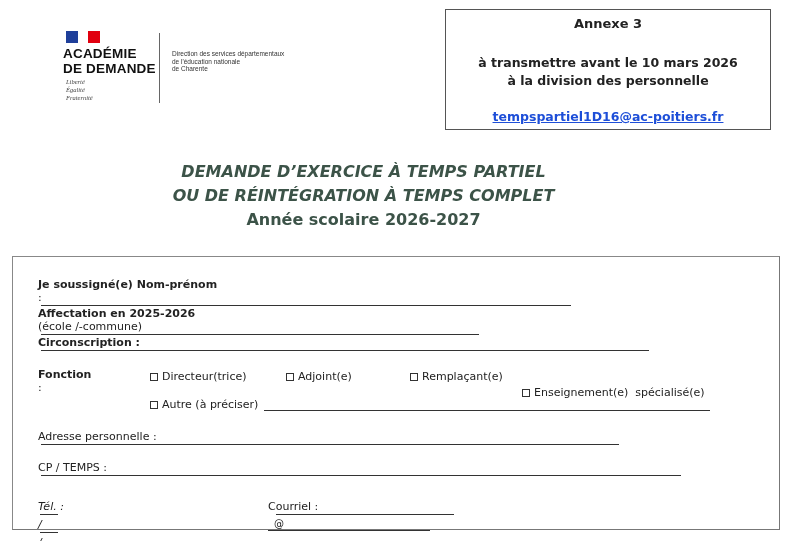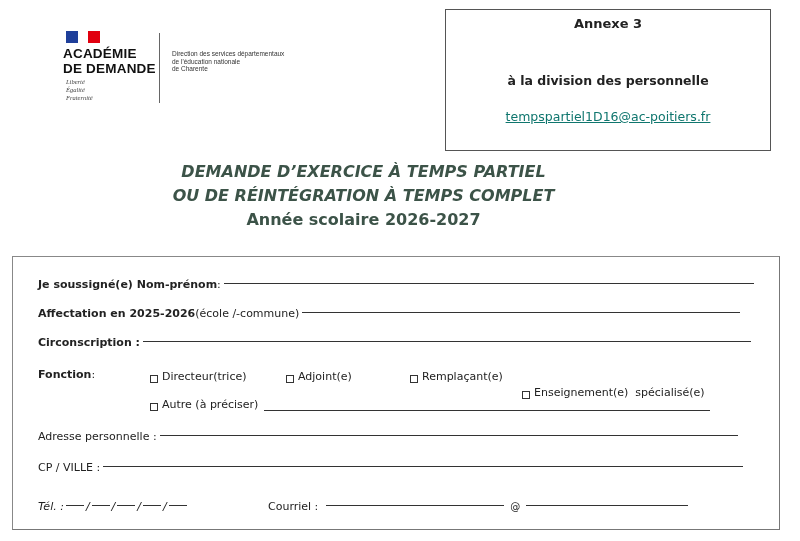--- a/index.html
+++ b/index.html
@@ -7,36 +7,36 @@
   
   .flag{position:absolute;left:66px;top:31px;width:34px;height:12px;}
   .flag .b{position:absolute;left:0;top:0;width:12px;height:12px;background:#1f3f9a;}
   .flag .r{position:absolute;left:22px;top:0;width:12px;height:12px;background:#e1000f;}
   .flag .w{position:absolute;left:12px;top:0;width:10px;height:12px;background:#fff;}
   .acad{position:absolute;left:63px;top:46px;font-family:"Liberation Sans",sans-serif;font-weight:bold;font-size:13.5px;line-height:15px;color:#111;letter-spacing:0.2px;}
   .motto{position:absolute;left:66px;top:78px;font-family:"Liberation Serif",serif;font-style:italic;font-size:6.5px;line-height:8px;color:#444;}
   .vsep{position:absolute;left:159px;top:33px;width:1px;height:70px;background:#666;}
   .dir{position:absolute;left:172px;top:50px;font-family:"Liberation Sans",sans-serif;font-size:6.5px;line-height:7.5px;color:#333;}
   
-  .annex{position:absolute;left:445px;top:9px;width:326px;height:142px;border:1.5px solid #555;box-sizing:border-box;text-align:center;font-family:"DejaVu Sans",sans-serif;color:#222;}
+  .annex{position:absolute;left:445px;top:9px;width:326px;height:121px;border:1.5px solid #555;box-sizing:border-box;text-align:center;font-family:"DejaVu Sans",sans-serif;color:#222;}
   .annex .t{position:absolute;left:0;right:0;top:6px;font-weight:bold;font-size:13px;}
   .annex .l1{position:absolute;left:0;right:0;top:45px;font-weight:bold;font-size:12.5px;}
   .annex .l2{position:absolute;left:0;right:0;top:63px;font-weight:bold;font-size:12.5px;}
-  .annex .mail{position:absolute;left:0;right:0;top:99px;font-weight:normal;font-size:12.5px;color:#0f766e;text-decoration:underline;}
+  .annex .mail{position:absolute;left:0;right:0;top:99px;font-weight:bold;font-size:12.5px;color:#1d4ed8;text-decoration:underline;}
   
   .title{position:absolute;left:0;width:727px;text-align:center;color:#3c5348;font-family:"DejaVu Sans",sans-serif;font-weight:bold;}
   .title.i{font-style:italic;font-size:16px;}
   .title.s{font-size:16px;}
   .box{position:absolute;left:12px;top:256px;width:498px;height:274px;border:1px solid #888;border-right:1.5px solid #777;border-bottom:1.5px solid #777;box-sizing:border-box;}
   .box{width:768px;}
-  .row{position:absolute;left:38px;font-family:"DejaVu Sans",sans-serif;font-size:11px;color:#222;white-space:nowrap;display:flex;align-items:center;}
+  .row{position:absolute;left:38px;font-family:"DejaVu Sans",sans-serif;font-size:11px;color:#222;white-space:nowrap;display:flex;align-items:flex-start;flex-direction:column;}
   .row b{font-weight:bold;}
   .line{border-bottom:1px solid #333;height:1px;margin-left:3px;margin-bottom:3px;}
   .sq{display:inline-block;width:8px;height:8px;border:1px solid #333;margin-right:4px;box-sizing:border-box;}
-  .opt{position:absolute;font-family:"DejaVu Sans",sans-serif;font-size:11px;color:#222;display:flex;align-items:flex-end;white-space:nowrap;padding-left:24px;}
+  .opt{position:absolute;font-family:"DejaVu Sans",sans-serif;font-size:11px;color:#222;display:flex;align-items:center;white-space:nowrap;padding-left:24px;}
   .seg{display:inline-block;border-bottom:1px solid #333;width:18px;height:1px;margin:0 2px 3px 2px;}
 </style>
 </head>
 <body>
 
 <div>
   <div class="flag">
     <div class="b"></div>
       <div class="w"></div>
       <div class="r"></div>
@@ -53,20 +53,21 @@
   <div class="vsep"></div>
   <div class="dir">
     <div>Direction des services départementaux</div>
     <div>de l'éducation nationale</div>
     <div>de Charente</div>
   </div>
 </div>
 
 <div class="annex">
   <div class="t">Annexe 3</div>
+  <div class="l1">à transmettre avant le 10 mars 2026</div>
   <div class="l2">à la division des personnelle</div>
   <div class="mail">tempspartiel1D16@ac-poitiers.fr</div>
 </div>
 
 <div class="title i" style="top:162px;">DEMANDE D’EXERCICE À TEMPS PARTIEL</div>
 <div class="title i" style="top:186px;">OU DE RÉINTÉGRATION À TEMPS COMPLET</div>
 <div class="title s" style="top:210px;font-style:normal;">Année scolaire 2026-2027</div>
 
 <div class="box"></div>
 
@@ -112,21 +113,21 @@
     <span>Autre (à préciser)</span>
   <span class="line" style="width:446px;margin-left:6px;margin-bottom:0;align-self:flex-end;"></span>
 </div>
 
 <div class="row" style="top:430px;">
   <span>Adresse personnelle :</span>
   <span class="line" style="width:578px;"></span>
 </div>
 
 <div class="row" style="top:461px;">
-  <span>CP / VILLE :</span>
+  <span>CP / TEMPS :</span>
   <span class="line" style="width:640px;"></span>
 </div>
 
 <div class="row" style="top:500px;font-style:italic;">
   <span>Tél. :</span>
   <span class="seg"></span>
     <span>/</span>
   <span class="seg"></span>
     <span>/</span>
   <span class="seg"></span>

